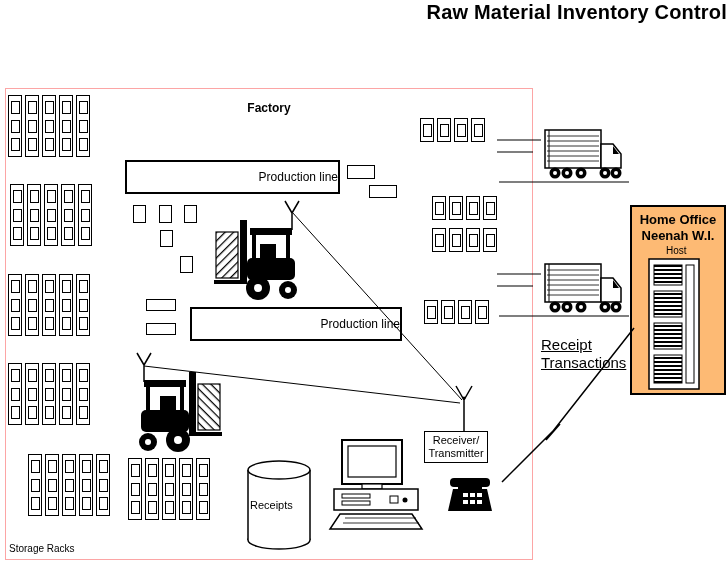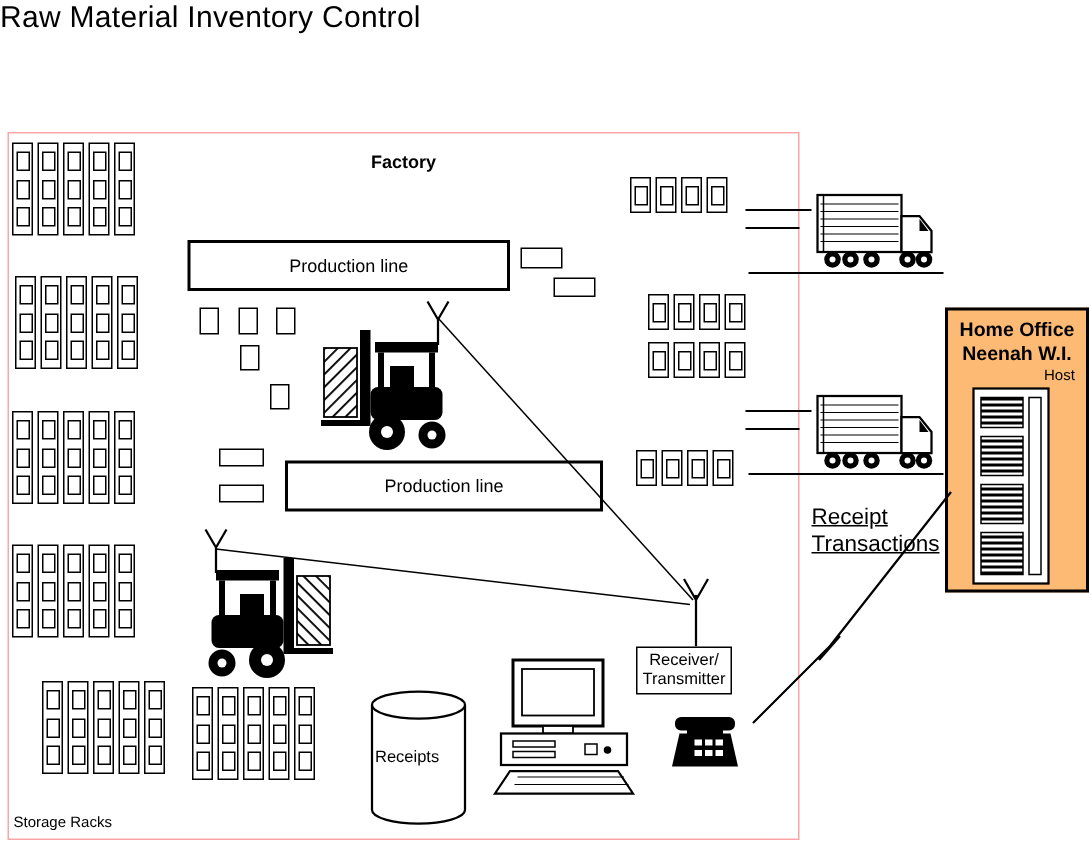--- a/index.html
+++ b/index.html
@@ -1,45 +1,45 @@
 <!DOCTYPE html>
 <html><head>
 <meta charset="utf-8">
 <style>
   html,body{margin:0;padding:0;background:#fff;}
   .canvas{position:relative;width:727px;height:563px;background:#fff;
           font-family:"Liberation Sans",sans-serif;color:#000;overflow:hidden;}
-  .title{position:absolute;top:1px;left:0;width:100%;text-align:left;
-         font-size:20px;font-weight:normal;margin:0;letter-spacing:.2px;}
+  .title{position:absolute;top:1px;left:0;width:100%;text-align:right;
+         font-size:20px;font-weight:bold;margin:0;letter-spacing:.2px;}
   .factory{position:absolute;left:5px;top:88px;width:494px;height:470px;
            border:1px solid #fca5a5;background:#fff;padding-left:32px;}
   .factory-label{position:absolute;top:12px;left:0;width:100%;text-align:center;
                  font-size:12px;font-weight:bold;}
   .storage-racks-label{position:absolute;left:3px;bottom:5px;font-size:10px;}
   .rack-group{position:absolute;display:flex;gap:3px;align-items:stretch;z-index:2;}
   .rack-unit{width:12px;border:1px solid #000;background:#fff;display:flex;
              flex-direction:column;align-items:center;justify-content:space-evenly;}
   .rack-box{width:7px;height:11px;border:1px solid #000;background:#fff;}
   .pline{position:absolute;border:2px solid #000;background:#fff;display:flex;
-         align-items:center;justify-content:center;font-size:12px;z-index:2;}
+         align-items:center;justify-content:flex-end;font-size:12px;z-index:2;}
   .obox{position:absolute;border:1px solid #000;background:#fff;z-index:2;}
   .overlay{position:absolute;left:0;top:0;z-index:3;pointer-events:none;}
   .pre{white-space:pre-line;}
   .receiver-box{position:absolute;left:424px;top:431px;width:62px;height:30px;
                 border:1px solid #000;background:#fff;display:flex;align-items:center;
                 justify-content:center;text-align:center;font-size:11px;line-height:1.15;z-index:4;}
   .receipts-label{position:absolute;left:250px;top:499px;width:34px;text-align:right;
                   font-size:11px;z-index:4;}
   .receipt-trans-label{position:absolute;left:541px;top:336px;width:90px;
                        font-size:15px;line-height:1.2;z-index:4;text-decoration:underline;}
   .home-office{position:absolute;left:630px;top:205px;width:92px;height:186px;
                border:2px solid #000;background:#fdba74;z-index:2;}
   .home-office-title{position:absolute;top:5px;left:0;width:100%;text-align:center;
                      font-size:13px;font-weight:bold;line-height:1.2;}
-  .host-label{position:absolute;left:64px;top:38px;font-size:10px;}
+  .host-label{position:absolute;left:34px;top:38px;font-size:10px;}
   .server-svg{position:absolute;left:14px;top:50px;}
 </style>
 </head>
 <body>
 
 <div class="canvas">
 
   <h1 class="title">Raw Material Inventory Control</h1>
 
   <div class="factory">

